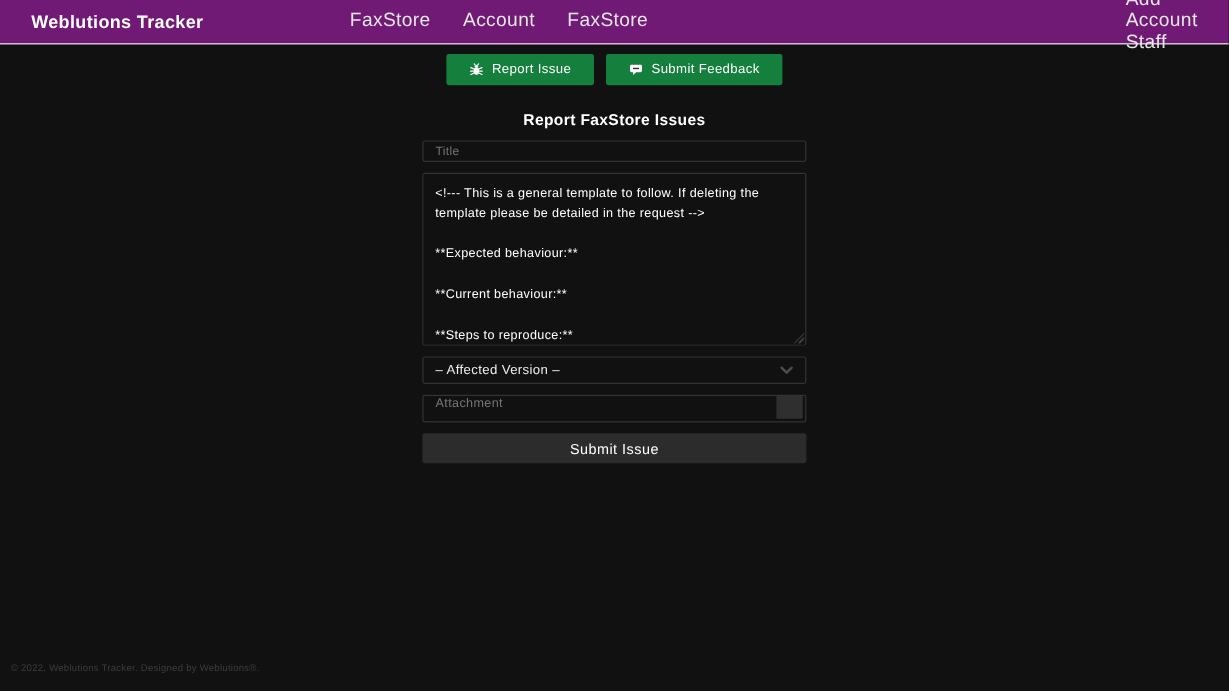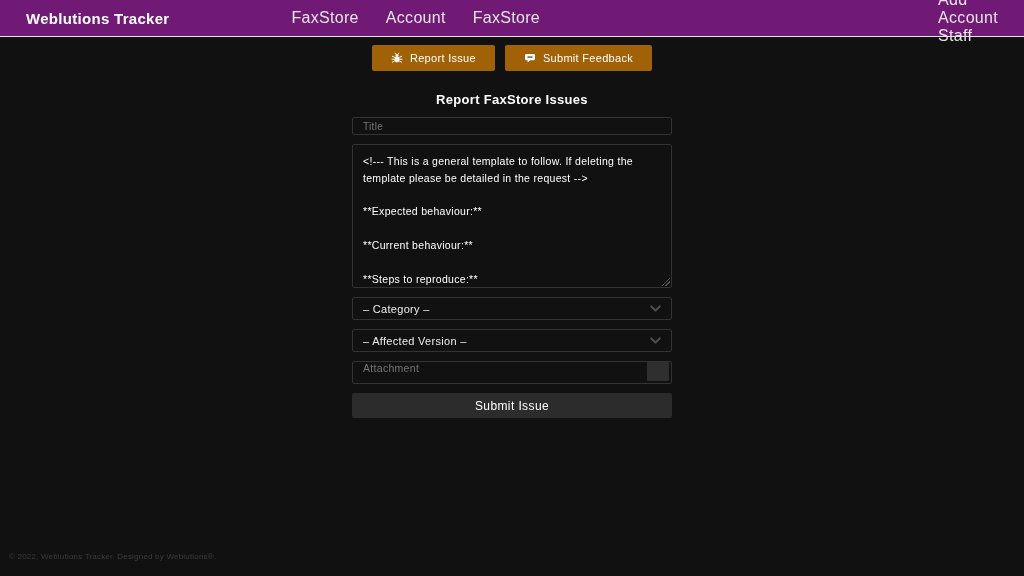--- a/index.html
+++ b/index.html
@@ -25,21 +25,21 @@
   .brand { font-size:15px; font-weight:700; color:#ffffff; cursor:pointer; }
   .nav-center { display:flex; gap:27px; margin-left:122px; }
   .nav-right  { display:flex; margin-left:auto;flex-direction:column; }
   .nav-link { font-size:16px; color:#e6e6e6; cursor:pointer; }
 
   
   .actions-row { display:flex; justify-content:center; gap:10px; margin-top:8px; }
   .action-btn {
     display:flex; align-items:center; gap:7px;
     height:26px; padding:0 19px;
-    background:#a16207; border:none; border-radius:2px;
+    background:#15803d; border:none; border-radius:2px;
     color:#ffffff; font-size:11px; letter-spacing:.3px;
     font-family:"Liberation Sans", sans-serif;
     cursor:pointer;
   }
   .action-btn svg { display:block; }
 
   
   .form-heading { text-align:center; font-size:13px; font-weight:700; margin-top:21px; }
   .issue-form { width:320px; margin:0 auto; }
 
@@ -164,28 +164,20 @@
     <textarea class="field" spellcheck="false" style="">&lt;!--- This is a general template to follow. If deleting the template please be detailed in the request --&gt;
 
 **Expected behaviour:**
 
 **Current behaviour:**
 
 **Steps to reproduce:**</textarea>
     <span class="resize-grip"></span>
   </div>
 
-  <div class="select-box field">
-    <span>– Category –</span>
-    <span class="chev">
-      <svg width="15" height="15" viewBox="0 0 16 16">
-        <path d="M3.5 5.8 L8 10.2 L12.5 5.8" stroke="#4d4d4d" stroke-width="2.2" fill="none" stroke-linecap="round" stroke-linejoin="round"></path>
-      </svg>
-    </span>
-  </div>
 
   <div class="select-box field">
     <span>– Affected Version –</span>
     <span class="chev">
       <svg width="15" height="15" viewBox="0 0 16 16">
         <path d="M3.5 5.8 L8 10.2 L12.5 5.8" stroke="#4d4d4d" stroke-width="2.2" fill="none" stroke-linecap="round" stroke-linejoin="round"></path>
       </svg>
     </span>
   </div>
 

